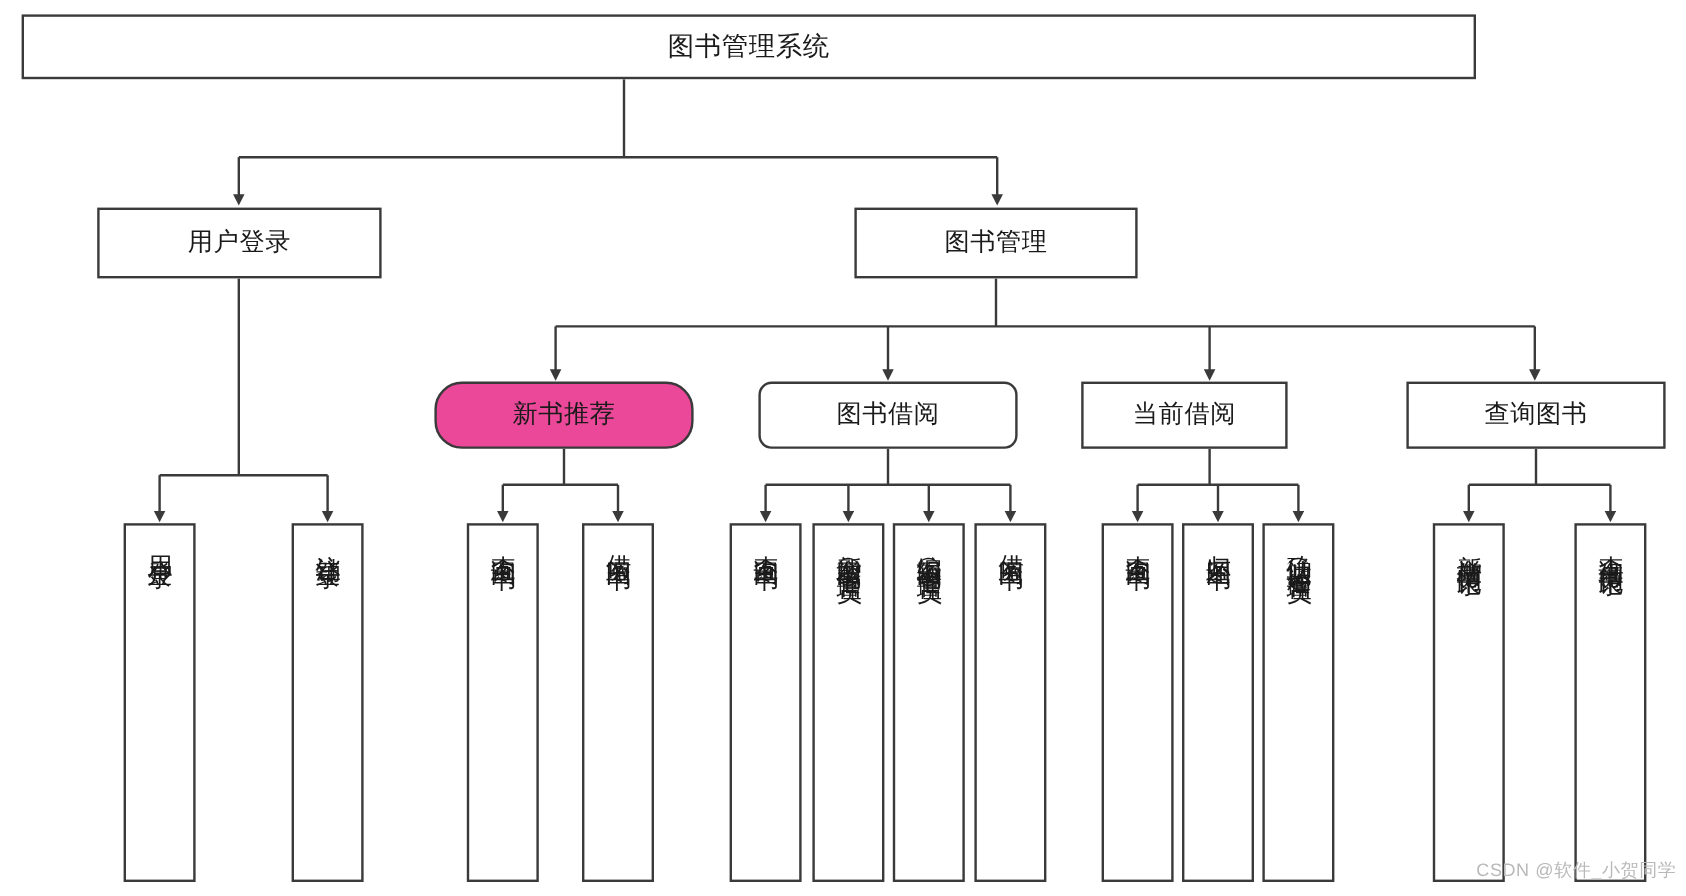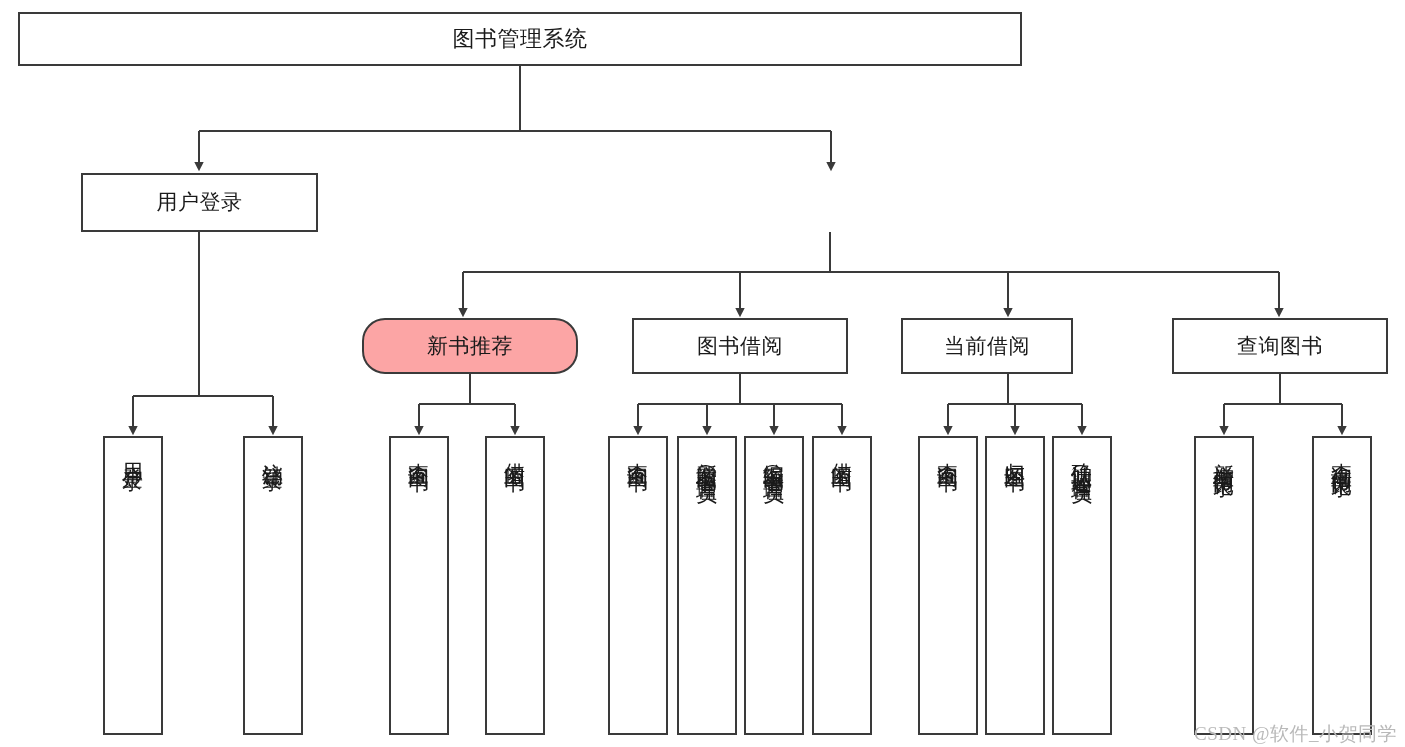--- a/index.html
+++ b/index.html
@@ -55,26 +55,25 @@
     letter-spacing: 3px;
     line-height: 1;
     white-space: nowrap;
   }
   .node.root .label {
     font-size: 22px;
   }
   #watermark {
     position: absolute;
     right: 8px;
-    bottom: 0;
-    font-size: 19px;
+    bottom: 12px;
+    font-size: 15px;
     color: #b9b9b9;
     letter-spacing: 0.5px;
     white-space: nowrap;
-    font-family: Liberation Serif, serif;
   }
 </style>
 </head>
 <body>
 
 <div id="canvas" style="background: rgb(255, 255, 255);">
 
   <svg id="wires" viewBox="0 0 1405 747" width="1405" height="747" xmlns="http://www.w3.org/2000/svg">
     <defs>
       <marker id="arrowhead" markerWidth="11" markerHeight="11" refX="1.2" refY="5" orient="auto" markerUnits="userSpaceOnUse">
@@ -120,32 +119,35 @@
       <path d="M1082,404 L1082,427" marker-end="url(#arrowhead)"></path>
 
       <path d="M1280,374 L1280,404"></path>
       <path d="M1224,404 L1342,404"></path>
       <path d="M1224,404 L1224,427" marker-end="url(#arrowhead)"></path>
       <path d="M1342,404 L1342,427" marker-end="url(#arrowhead)"></path>
 
     </g>
   </svg>
 
-  <div class="node horizontal root" style="left: 18px; top: 12px; width: 1004px; height: 54px; border-color: rgb(58, 58, 58); background: rgb(255, 255, 255); color: rgb(26, 26, 26);">
+  <div class="node horizontal root" style="left: 18px; top: 12px; width: 1212px; height: 54px; border-color: rgb(58, 58, 58); background: rgb(255, 255, 255); color: rgb(26, 26, 26);">
     <span class="label">图书管理系统</span>
   </div>
 
   <div class="node horizontal" style="left: 81px; top: 173px; width: 237px; height: 59px; border-color: rgb(58, 58, 58); background: rgb(255, 255, 255); color: rgb(26, 26, 26);">
     <span class="label">用户登录</span>
   </div>
+  <div class="node horizontal" style="left: 712px; top: 173px; width: 236px; height: 59px; border-color: rgb(58, 58, 58); background: rgb(255, 255, 255); color: rgb(26, 26, 26);">
+    <span class="label">图书管理</span>
+  </div>
 
-  <div class="node horizontal" style="left: 362px; top: 318px; width: 216px; height: 56px; border-color: rgb(58, 58, 58); background: #fca5a5; color: rgb(26, 26, 26); border-radius: 23px;">
+  <div class="node horizontal" style="left: 362px; top: 318px; width: 216px; height: 56px; border-color: rgb(58, 58, 58); background: #ec4899; color: rgb(26, 26, 26); border-radius: 23px;">
     <span class="label">新书推荐</span>
   </div>
-  <div class="node horizontal" style="left: 632px; top: 318px; width: 216px; height: 56px; border-color: rgb(58, 58, 58); background: rgb(255, 255, 255); color: rgb(26, 26, 26);">
+  <div class="node horizontal" style="left: 632px; top: 318px; width: 216px; height: 56px; border-color: rgb(58, 58, 58); background: rgb(255, 255, 255); color: rgb(26, 26, 26); border-radius: 11px;">
     <span class="label">图书借阅</span>
   </div>
   <div class="node horizontal" style="left: 901px; top: 318px; width: 172px; height: 56px; border-color: rgb(58, 58, 58); background: rgb(255, 255, 255); color: rgb(26, 26, 26);">
     <span class="label">当前借阅</span>
   </div>
   <div class="node horizontal" style="left: 1172px; top: 318px; width: 216px; height: 56px; border-color: rgb(58, 58, 58); background: rgb(255, 255, 255); color: rgb(26, 26, 26);">
     <span class="label">查询图书</span>
   </div>
 
   <div class="node vertical" style="left: 103px; top: 436px; width: 60px; height: 299px; border-color: rgb(58, 58, 58); background: rgb(255, 255, 255); color: rgb(26, 26, 26);">

